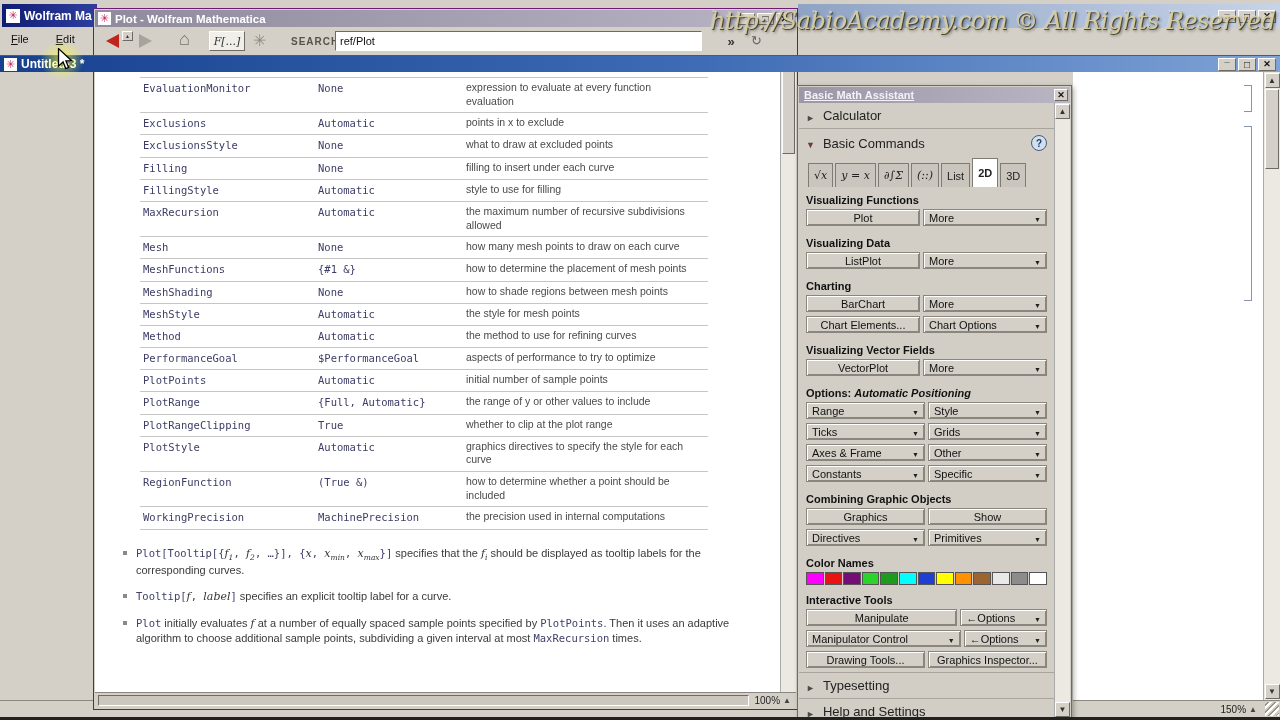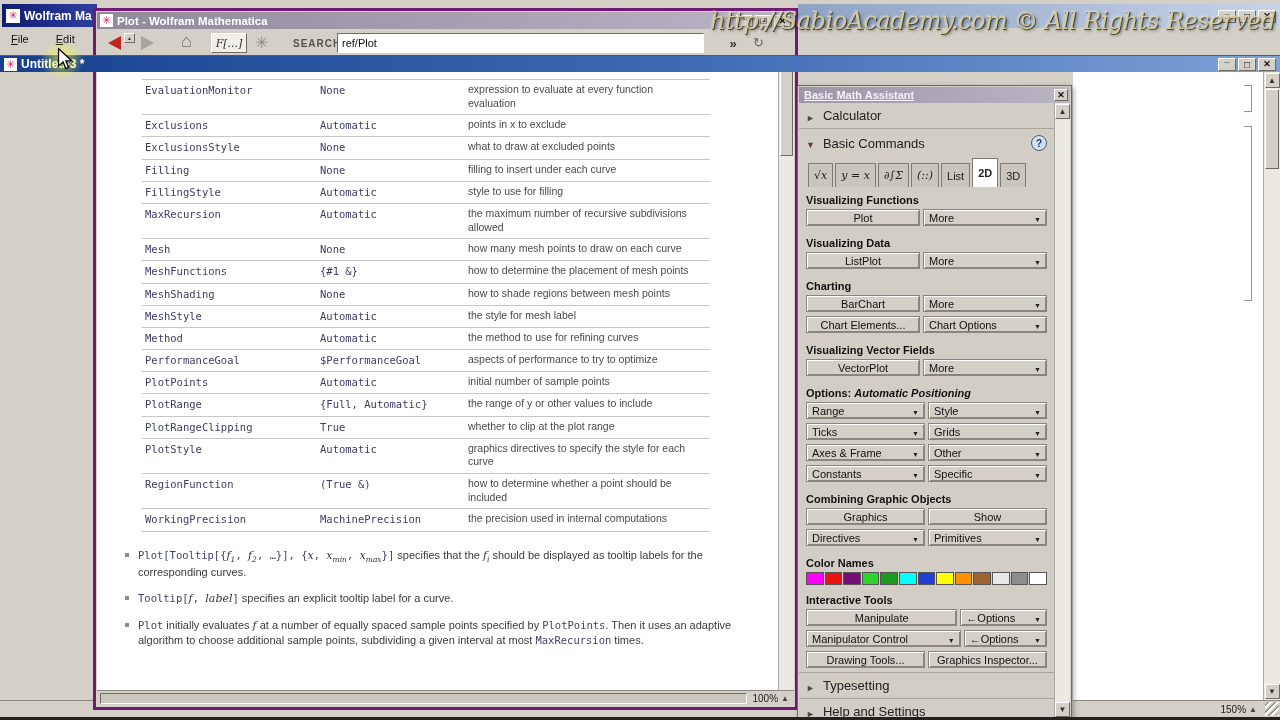--- a/index.html
+++ b/index.html
@@ -70,21 +70,21 @@
   #nb-scroll-thumb { position:absolute; left:1px; top:17px; width:14px; height:80px; }
   #nb-right-status { position:absolute; left:1073px; top:700px; width:207px; height:17px; background:#d4d0c8;
                      border-top:1px solid #8a8680; z-index:6; display:flex; align-items:center; justify-content:flex-end; }
   #nb-right-status .zoom { font-size:10px; color:#222; margin-right:3px; }
   #nb-right-status .sortup { font-size:8px; color:#444; margin-right:8px; }
   #grip { width:14px; height:14px; margin-right:1px;
           background:repeating-linear-gradient(135deg, transparent 0 2px, #989488 2px 3px, #ffffff 3px 5px); }
 
   
   #plotwin { position:absolute; left:93px; top:8px; width:705px; height:702px; background:#d4d0c8;
-             border:3px solid #701a75; z-index:3;text-decoration:underline; }
+             border:1px solid #701a75; z-index:3;text-decoration:underline; }
   #plot-titlebar { position:absolute; left:1px; right:1px; top:1px; height:17px; padding:0 3px;
                    background:linear-gradient(90deg,#8f8b9d,#b8b4c4); display:flex; align-items:center; }
   #plot-titlebar .ttl { color:#fff; font-weight:bold; font-size:11.5px; margin-left:4px; flex:1; white-space:nowrap; }
   #plot-titlebar .appicon { width:13px; height:13px; }
   #plot-titlebar .winbtn { width:17px; height:12px; }
   #plot-toolbar { position:absolute; left:1px; right:1px; top:18px; height:29px; background:#d4d0c8;
                   border-bottom:1px solid #96928a; }
   .tb-abs { position:absolute; }
   #tb-back { left:11px; top:7px; width:0; height:0; border:7px solid transparent; border-left:none;
              border-right:13px solid #c0251d; }
@@ -292,21 +292,21 @@
             <div class="tdesc">how to determine the placement of mesh points</div>
           </div>
           <div class="trow">
             <div class="tname">MeshShading</div>
             <div class="tval">None</div>
             <div class="tdesc">how to shade regions between mesh points</div>
           </div>
           <div class="trow">
             <div class="tname">MeshStyle</div>
             <div class="tval">Automatic</div>
-            <div class="tdesc">the style for mesh label</div>
+            <div class="tdesc">the style for mesh points</div>
           </div>
           <div class="trow">
             <div class="tname">Method</div>
             <div class="tval">Automatic</div>
             <div class="tdesc">the method to use for refining curves</div>
           </div>
           <div class="trow">
             <div class="tname">PerformanceGoal</div>
             <div class="tval">$PerformanceGoal</div>
             <div class="tdesc">aspects of performance to try to optimize</div>

